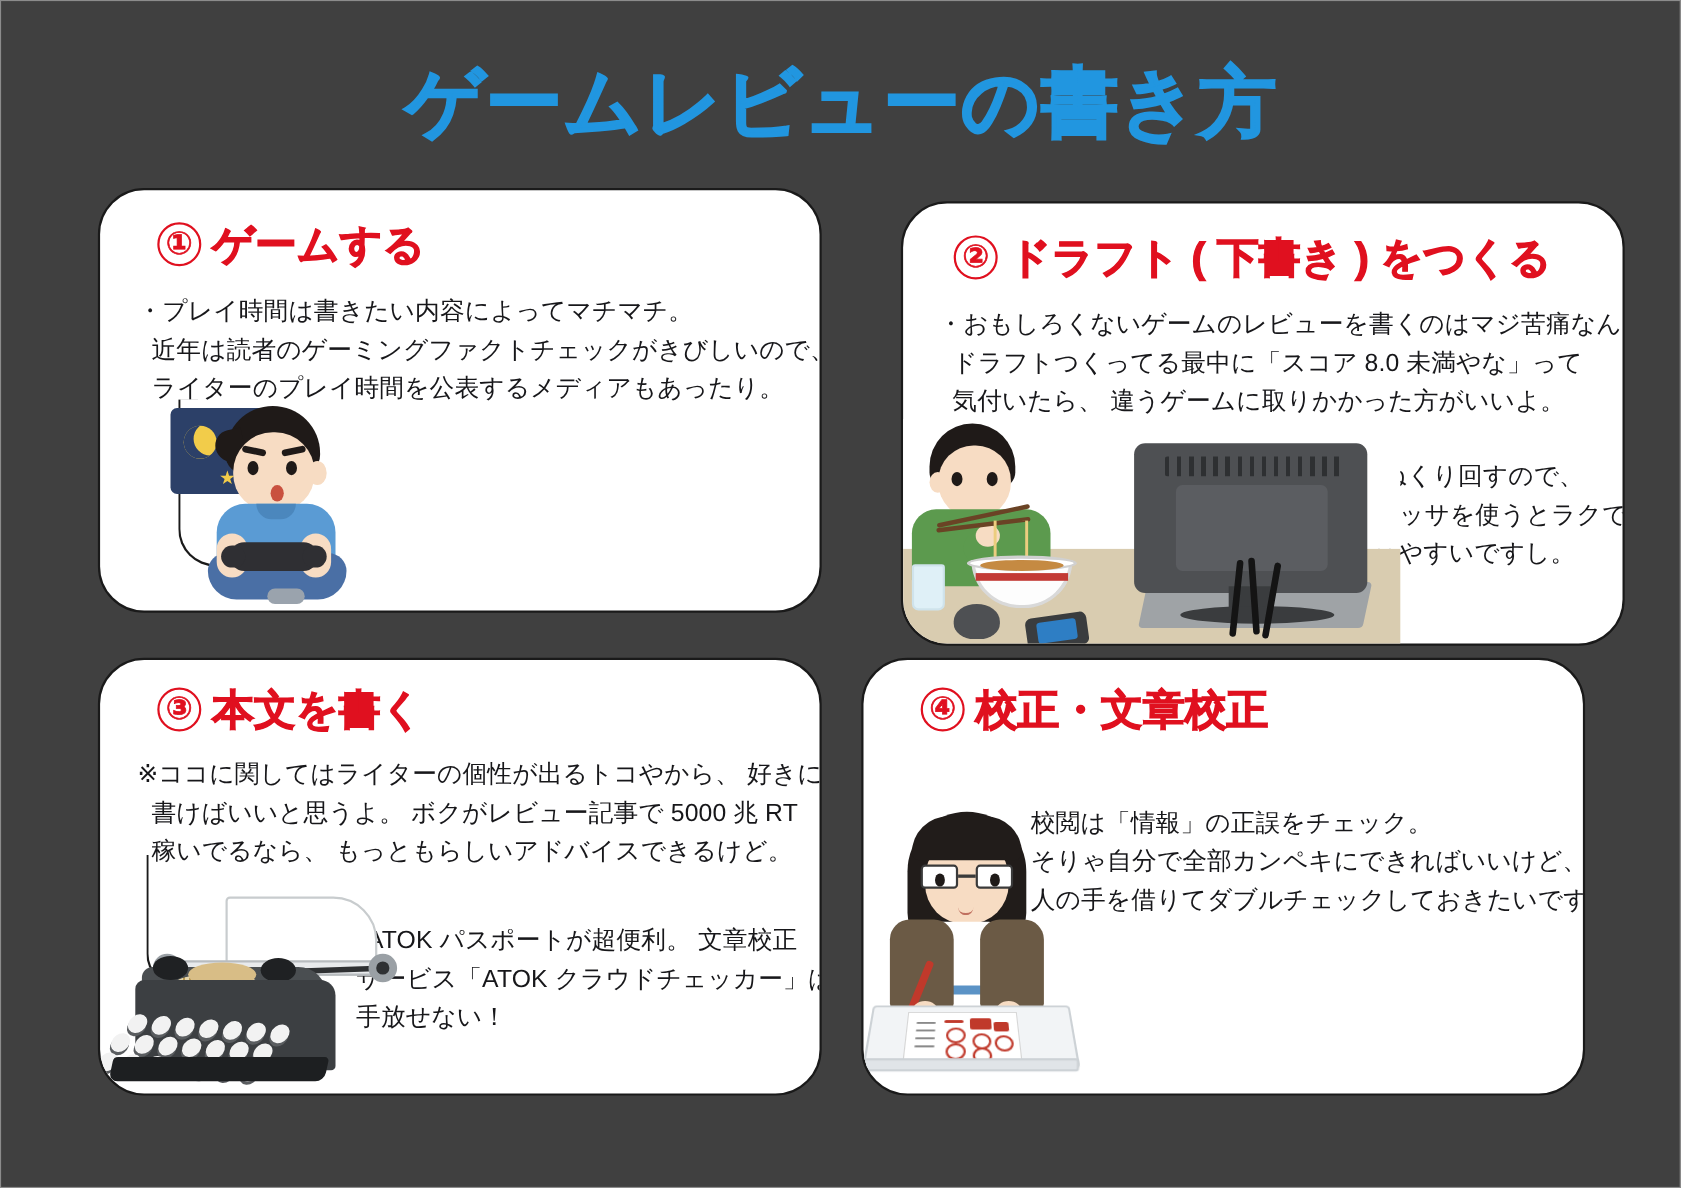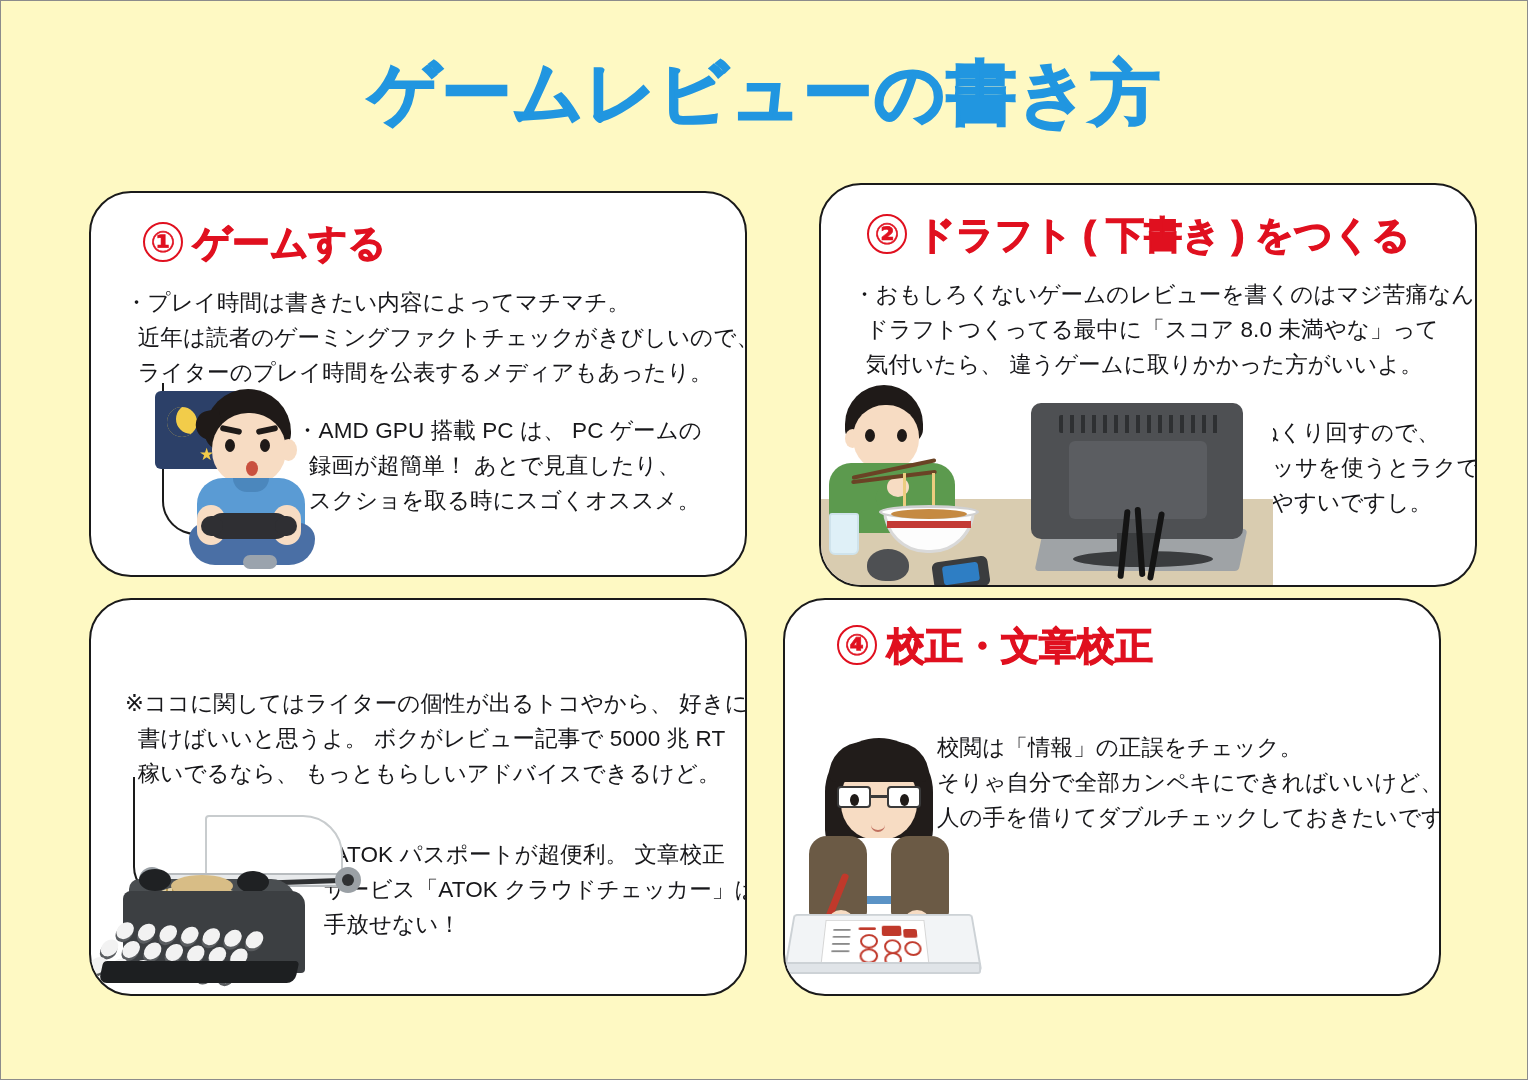--- a/index.html
+++ b/index.html
@@ -10,21 +10,21 @@
   body {
     width: 1528px;
     height: 1080px;
     font-family: "Liberation Sans", "DejaVu Sans", sans-serif;
     overflow: hidden;
   }
   #page {
     position: relative;
     width: 1528px;
     height: 1080px;
-    background: #fef9c3;
+    background: #404040;
     box-sizing: border-box;
     border: 1px solid #8c8c8c;
     text-decoration: underline;
   }
 
   
   #title {
     position: absolute;
     top: 52px;
     left: 0;
@@ -41,21 +41,21 @@
 
   
   .panel {
     position: absolute;
     border: 2.5px solid #1a1a1a;
     border-radius: 42px;
     background: #ffffff;
     box-sizing: border-box;
     overflow: hidden;
   }
-  #panel-1 { left: 88px;  top: 190px; width: 658px; height: 386px; }
+  #panel-1 { left: 88px;  top: 170px; width: 658px; height: 386px; }
   #panel-2 { left: 782px; top: 182px; width: 658px; height: 404px; margin-left: 36px; }
   #panel-3 { left: 88px;  top: 597px; width: 658px; height: 398px; }
   #panel-4 { left: 782px; top: 597px; width: 658px; height: 398px; }
 
   .panel-head {
     position: absolute;
     font-size: 38px;
     line-height: 44px;
     font-weight: bold;
     color: #e0101f;
@@ -625,23 +625,20 @@
   <div id="title">ゲームレビューの書き方</div>
 
   <div class="panel" id="panel-1">
     <div class="panel-head">
       <span class="num-circle">①</span><span>ゲームする</span>
     </div>
 
     <div class="body-text" id="p1-text-a">・プレイ時間は書きたい内容によってマチマチ。
   近年は読者のゲーミングファクトチェックがきびしいので、
   ライターのプレイ時間を公表するメディアもあったり。</div>
-    <div class="body-text" id="p1-text-b">・AMD GPU 搭載 PC は、 PC ゲームの
-  録画が超簡単！ あとで見直したり、
-  スクショを取る時にスゴくオススメ。</div>
 
     <div class="illus" id="illus-gamer">
       <div class="cord"></div>
       <div class="nightsky">
         <div class="moon"></div>
         <div class="star" style="left:62px; top:22px;"></div>
         <div class="star" style="left:74px; top:50px;"></div>
         <div class="star" style="left:44px; top:64px;"></div>
       </div>
       <div class="boy-hair"></div>
@@ -705,20 +702,23 @@
       <div class="bowl-stripe"></div>
       <div class="bowl-rim"></div>
       <div class="soup"></div>
       <div class="glass"></div>
       <div class="mouse"></div>
       <div class="phone"></div>
     </div>
   </div>
 
   <div class="panel" id="panel-3">
+    <div class="panel-head">
+      <span class="num-circle">③</span><span>本文を書く</span>
+    </div>
 
     <div class="body-text" id="p3-text-a">※ココに関してはライターの個性が出るトコやから、 好きに
   書けばいいと思うよ。 ボクがレビュー記事で 5000 兆 RT
   稼いでるなら、 もっともらしいアドバイスできるけど。</div>
     <div class="body-text" id="p3-text-b">・ATOK パスポートが超便利。 文章校正
   サービス「ATOK クラウドチェッカー」は
   手放せない！</div>
 
     <div class="illus" id="illus-typewriter">
       <div class="tw-cord"></div>

